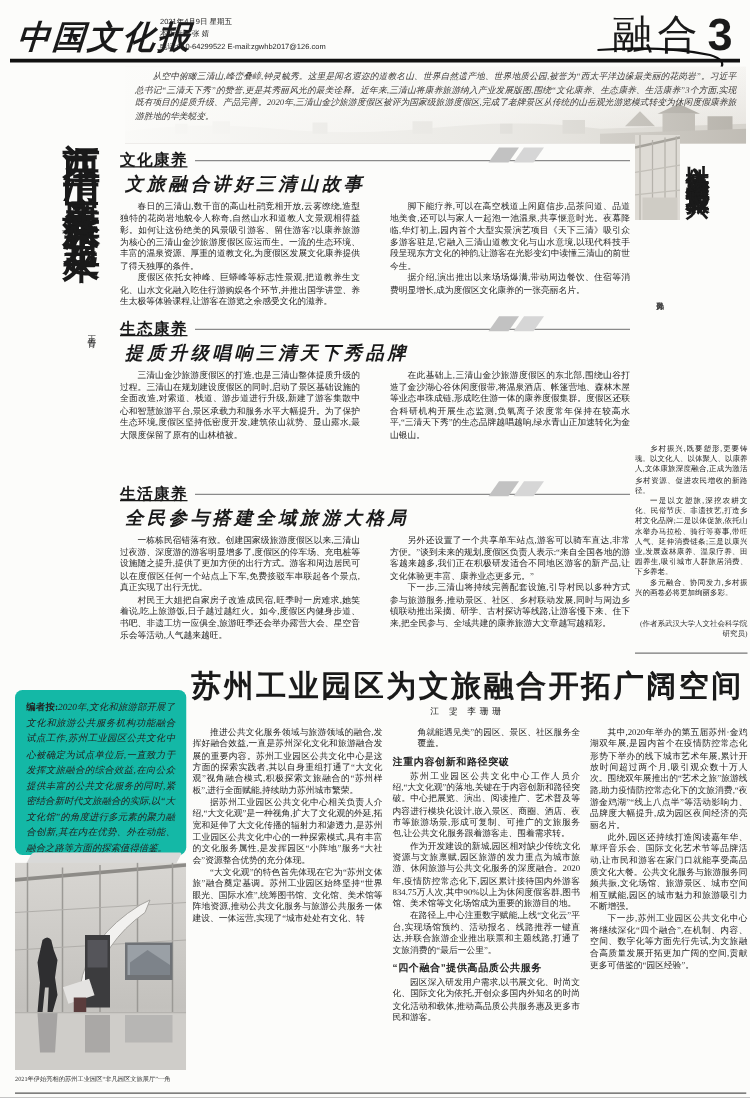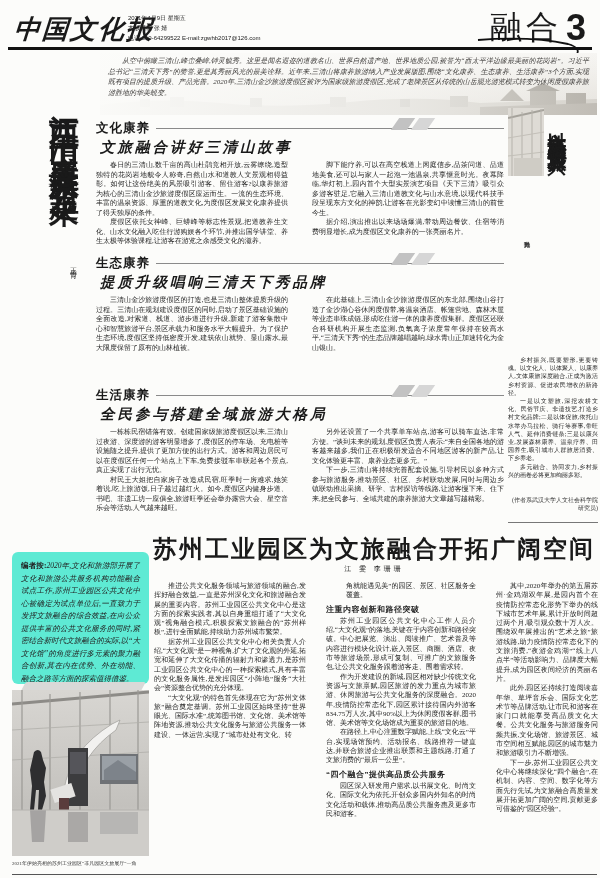--- a/index.html
+++ b/index.html
@@ -27,21 +27,21 @@
   
   .left-title{position:absolute;left:20px;top:92px;height:462px;width:64px;
         writing-mode:vertical-rl;font-size:30px;font-weight:bold;letter-spacing:5px;
         font-family:"Liberation Serif",serif;}
   .left-byline{position:absolute;left:68px;top:262px;writing-mode:vertical-rl;
         font-size:7px;color:#333;letter-spacing:2px;}
 
   
   .main-sections{position:absolute;left:96px;top:120px;width:408px;}
   .section{margin-bottom:9px;}
-  .sec-head{position:relative;display:flex;align-items:center;height:16px;}
+  .sec-head{position:relative;display:flex;align-items:center;height:16px;text-decoration:underline;}
   .sec-tag{font-family:"Liberation Sans",sans-serif;font-weight:bold;font-size:12.5px;
         letter-spacing:1px;white-space:nowrap;}
   .sec-line{flex:1;height:1px;background:#8a8a8a;margin-left:6px;}
   .slashes{position:absolute;right:18%;top:-2px;display:flex;gap:4px;}
   .slash{width:16px;height:12px;background:#c2c2c2;transform:skewX(-35deg);}
   .slash.s2{background:#d6d6d6;}
   .sec-sub{margin:2px 0 4px 4px;font-size:14.5px;font-weight:bold;font-style:italic;
         letter-spacing:3px;}
   .sec-cols{display:flex;gap:24px;}
   .scol{width:197px;font-size:7px;line-height:9.5px;text-align:justify;overflow:hidden;color:#262626;}
@@ -60,29 +60,29 @@
   .r-body p{margin:0;text-indent:2em;}
   .r-note{position:absolute;left:0;top:388px;width:90px;font-size:6px;line-height:8px;
         color:#333;text-align:right;}
 
   
   .b-title{position:absolute;left:150px;top:533px;width:448px;text-align:center;
         font-size:24px;font-weight:bold;letter-spacing:2px;font-family:"Liberation Serif",serif;}
   .b-byline{position:absolute;left:150px;top:564px;width:448px;text-align:center;
         font-size:7px;letter-spacing:3px;color:#222;}
   .editor-box{position:absolute;left:12px;top:552px;width:137px;}
-  .editor-box .box-main{background:#5eead4;border-radius:6px;padding:8px 9px;height:116px;overflow:hidden;}
+  .editor-box .box-main{background:#14b8a6;border-radius:6px;padding:8px 9px;height:116px;overflow:hidden;}
   .editor-box .box-fold{width:120px;height:14px;background:#d9d9d8;margin:-2px 0 0 10px;
         transform:skewX(-28deg);border-radius:2px;}
   .editor-text{margin:0;font-size:7.5px;line-height:12.5px;text-align:justify;font-style:italic;color:#222;}
   .editor-label{font-weight:bold;font-style:normal;}
   .b-photo{position:absolute;left:12px;top:690px;width:137px;height:166px;overflow:hidden;}
   .b-caption{position:absolute;left:12px;top:860px;width:137px;font-size:5px;color:#333;
         white-space:nowrap;overflow:hidden;}
-  .b-cols{position:absolute;left:154px;top:582px;width:444px;height:292px;display:flex;gap:20px;}
+  .b-cols{position:absolute;left:154px;top:582px;width:444px;height:292px;display:flex;gap:8px;}
   .bcol{font-size:7px;line-height:9.3px;text-align:justify;overflow:hidden;color:#262626;}
   .bcol p{margin:0;text-indent:2em;}
   .bcol p.frag{text-indent:0;margin-left:20px;}
   .bcol h3{margin:4px 0 3px;font-family:"Liberation Sans",sans-serif;font-size:8px;letter-spacing:0.5px;}
   .c1{width:152px;} .c2{width:150px;} .c3{flex:1;}
   .bottom-rule{position:absolute;left:12px;right:3px;top:874px;height:1px;background:#555;}
 </style>
 </head>
 <body>
 

